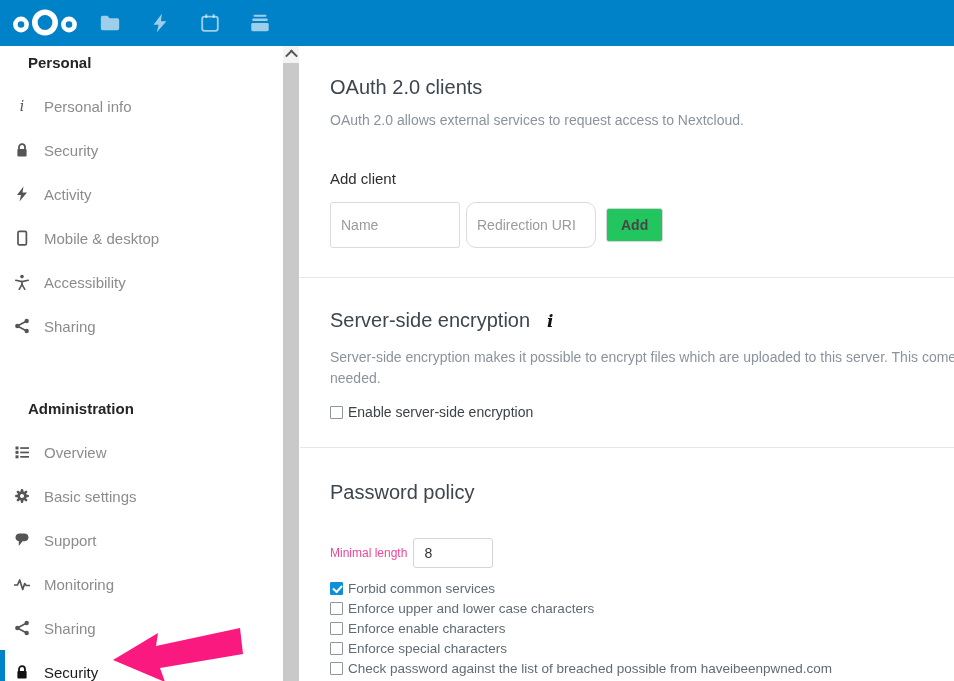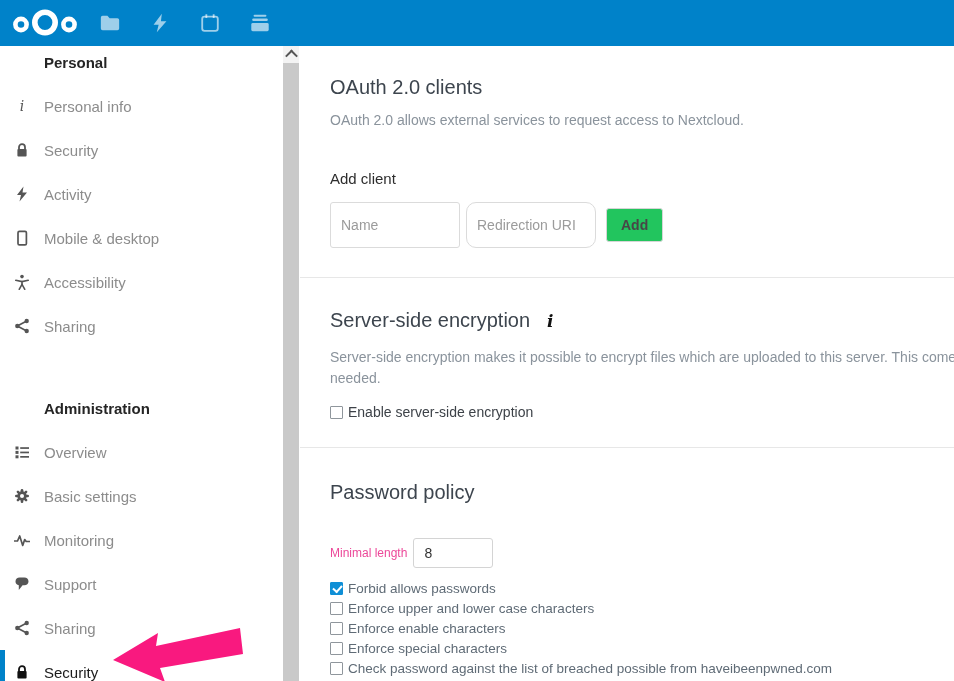--- a/index.html
+++ b/index.html
@@ -14,21 +14,21 @@
   .appnav{display:flex;margin-left:18px;gap:26px;}
   .appbtn{width:24px;height:24px;display:flex;align-items:center;justify-content:center;cursor:pointer;}
   .appbtn svg{width:22px;height:22px;}
 
   
   .sidebar{position:absolute;left:0;top:46px;width:300px;height:635px;background:#fff;z-index:10;}
   .side-scroll{position:absolute;top:0;right:1px;width:16px;height:635px;background:#f7f7f7;}
   .scroll-btn{height:17px;background:#f3f3f3;display:flex;align-items:center;justify-content:center;}
   .scroll-btn .chev{width:7px;height:7px;border-left:2px solid #565656;border-top:2px solid #565656;transform:rotate(45deg) translate(1px,1px);}
   .scroll-thumb{position:absolute;top:17px;left:0;width:16px;height:618px;background:#c9c9c9;}
-  .section-header{height:34px;line-height:34px;padding-left:44px;font-size:15px;font-weight:700;color:#252525;}
+  .section-header{height:34px;line-height:34px;padding-left:28px;font-size:15px;font-weight:700;color:#252525;}
   .section-header.admin{margin-top:44px;}
   .nav-list{margin-top:4px;}
   .nav-item{height:44px;display:flex;align-items:center;cursor:pointer;position:relative;}
   .nav-icon{width:16px;height:16px;margin-left:14px;display:flex;align-items:center;justify-content:center;flex:0 0 auto;}
   .nav-icon svg{width:16px;height:16px;}
   .nav-label{margin-left:14px;font-size:15px;color:#8c8c8c;}
   .nav-item.active .nav-label{color:#1b1b1b;}
   .nav-item.active::before{content:"";position:absolute;left:0;top:0;width:5px;height:100%;background:#0082c9;}
 
   
@@ -203,32 +203,32 @@
               <circle cx="8" cy="8" r="4.7"></circle>
             </g>
             <circle cx="8" cy="8" r="2" fill="#fff"></circle>
           </svg>
         </span>
       <span class="nav-label">Basic settings</span>
     </div>
     <div class="nav-item">
       <span class="nav-icon">
           <svg viewBox="0 0 16 16">
+            <path d="M1.5 5.4C1.5 3.2 3.3 1.5 5.6 1.5h4.8c2.3 0 4.1 1.7 4.1 3.9s-1.8 3.9-4.1 3.9H8.6L4.8 13.9V9.2C2.9 8.9 1.5 7.4 1.5 5.4Z" fill="#555"></path>
+          </svg>
+        </span>
+      <span class="nav-label">Support</span>
+    </div>
+    <div class="nav-item">
+      <span class="nav-icon">
+          <svg viewBox="0 0 16 16">
             <polyline points="0.5,9 3.5,9 5.7,4 8.7,13.5 10.7,7.5 12.2,9.5 15.5,9.5" fill="none" stroke="#555" stroke-width="1.7" stroke-linecap="round" stroke-linejoin="round"></polyline>
           </svg>
         </span>
       <span class="nav-label">Monitoring</span>
-    </div>
-    <div class="nav-item">
-      <span class="nav-icon">
-          <svg viewBox="0 0 16 16">
-            <path d="M1.5 5.4C1.5 3.2 3.3 1.5 5.6 1.5h4.8c2.3 0 4.1 1.7 4.1 3.9s-1.8 3.9-4.1 3.9H8.6L4.8 13.9V9.2C2.9 8.9 1.5 7.4 1.5 5.4Z" fill="#555"></path>
-          </svg>
-        </span>
-      <span class="nav-label">Support</span>
     </div>
     <div class="nav-item">
       <span class="nav-icon">
           <svg viewBox="0 0 16 16">
             <path d="M3.3 8 12.7 3M3.3 8l9.4 5" stroke="#555" stroke-width="1.6" fill="none"></path>
             <g fill="#555">
               <circle cx="12.7" cy="3" r="2.2"></circle>
               <circle cx="3.3" cy="8" r="2.2"></circle>
               <circle cx="12.7" cy="13" r="2.2"></circle>
             </g>
@@ -289,21 +289,21 @@
 
   <section>
     <h2 class="pad pw-title">Password policy</h2>
     <div class="pad minlen-row">
       <span class="minlen-label">Minimal length</span>
       <input class="minlen-input" type="text" value="8" style="">
     </div>
     <div class="pad pw-list">
       <div class="cb-row">
         <span class="cb-box" data-checked="true"></span>
-        <span class="cb-label">Forbid allows passwords</span>
+        <span class="cb-label">Forbid common services</span>
       </div>
       <div class="cb-row">
         <span class="cb-box" data-checked="false"></span>
         <span class="cb-label">Enforce upper and lower case characters</span>
       </div>
       <div class="cb-row">
         <span class="cb-box" data-checked="false"></span>
         <span class="cb-label">Enforce enable characters</span>
       </div>
       <div class="cb-row">

